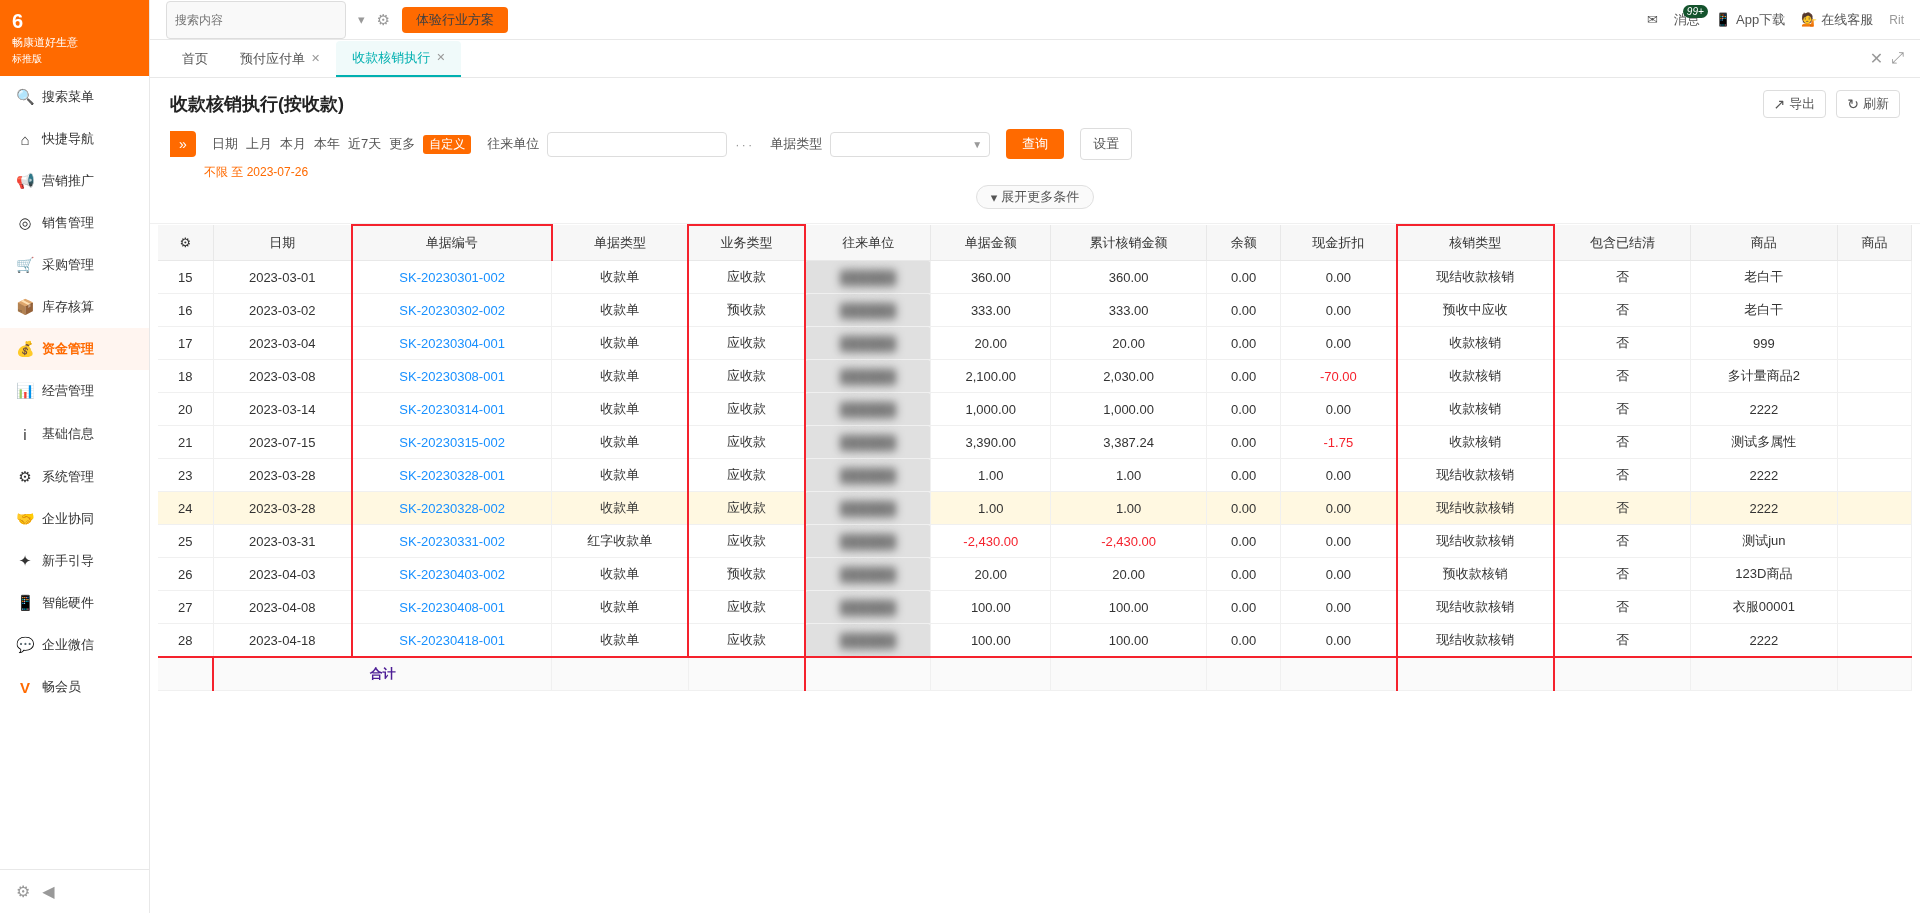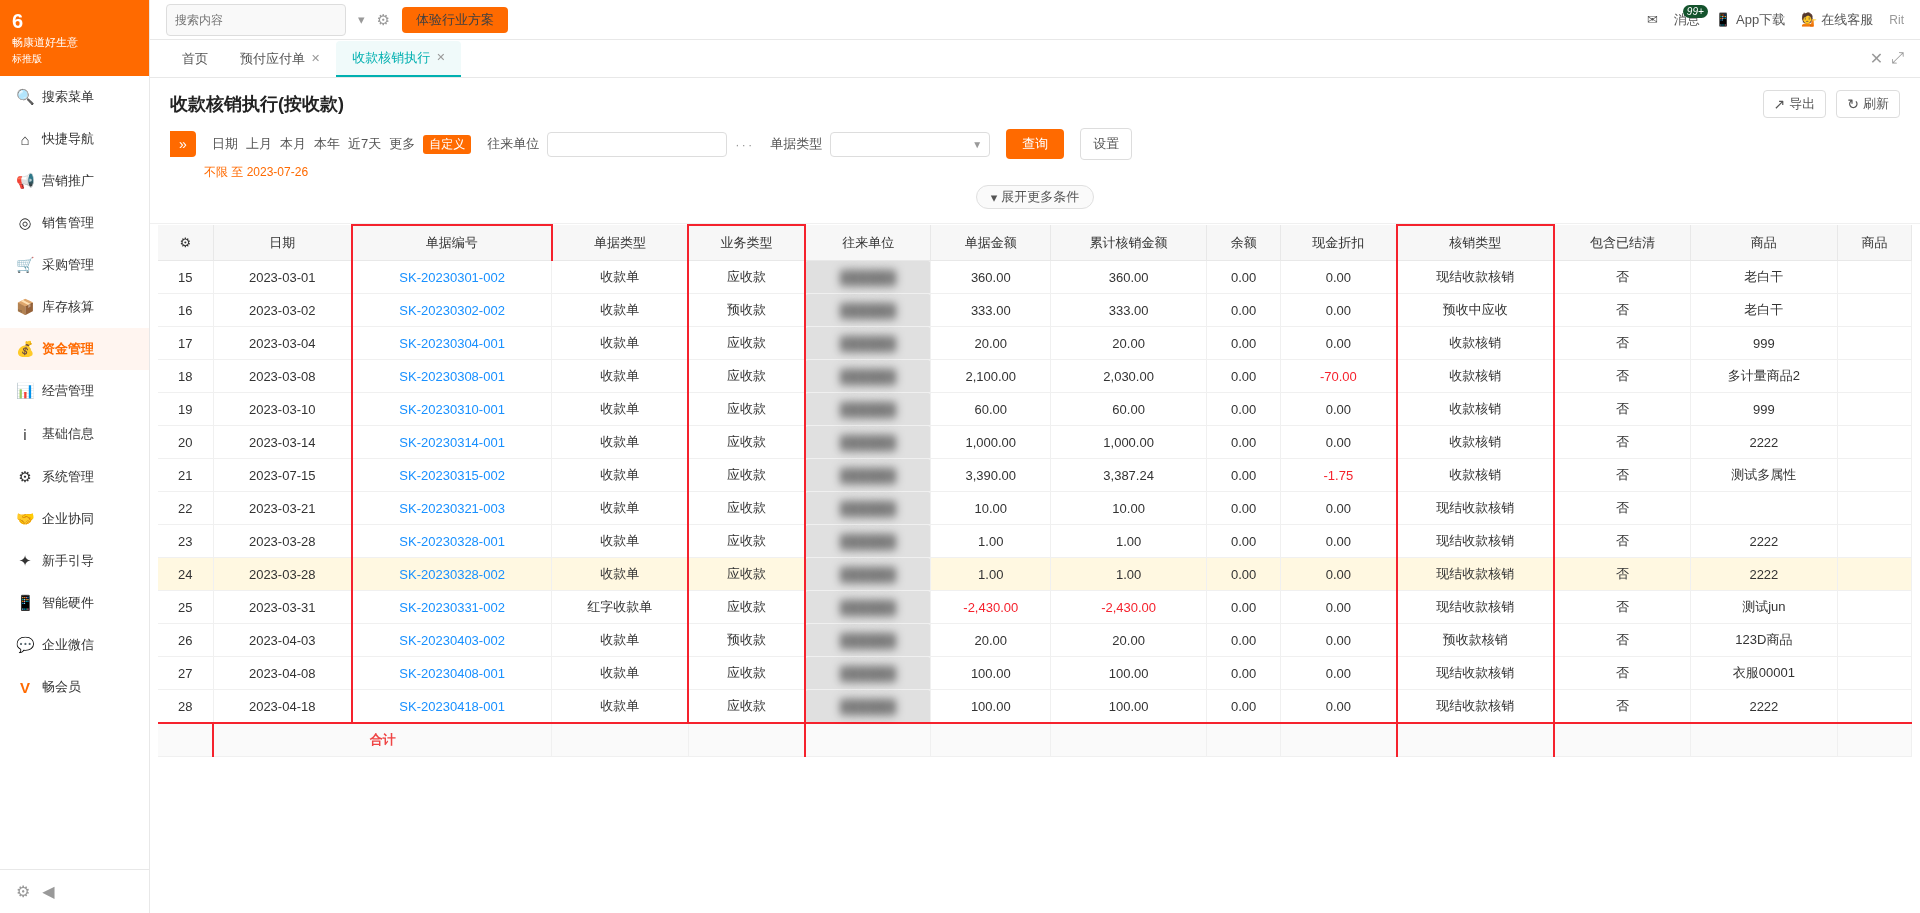--- a/index.html
+++ b/index.html
@@ -15,21 +15,21 @@
     .sidebar-item.active { background: #fff5f0; color: #ff6a00; font-weight: bold; }
     .sidebar-item .si-icon { font-size: 15px; width: 18px; text-align: center; }
     .sidebar-footer { margin-top: auto; padding: 12px 16px; display: flex; align-items: center; gap: 12px; border-top: 1px solid #e8e8e8; }
     .sidebar-footer .sf-icon { font-size: 16px; cursor: pointer; color: #999; }
 
     
     .main { flex: 1; display: flex; flex-direction: column; overflow: hidden; }
 
     
     .top-header { background: #fff; border-bottom: 1px solid #e8e8e8; padding: 0 16px; height: 40px; display: flex; align-items: center; gap: 12px; }
-    .header-input { flex: 0 0 180px; height: 32px; border: 1px solid #ddd; border-radius: 4px; padding: 0 8px; font-size: 12px; background: #f9f9f9; color: #999; }
+    .header-input { flex: 0 0 180px; height: 38px; border: 1px solid #ddd; border-radius: 4px; padding: 0 8px; font-size: 12px; background: #f9f9f9; color: #999; }
     .header-arrow { color: #999; cursor: pointer; }
     .header-gear { color: #999; cursor: pointer; font-size: 15px; }
     .header-btn { background: #ff6a00; color: #404040; border: none; border-radius: 4px; padding: 4px 14px; cursor: pointer; font-size: 13px; }
     .header-right { margin-left: auto; display: flex; align-items: center; gap: 16px; color: #555; font-size: 13px; }
     .header-right .badge-item { position: relative; cursor: pointer; }
     .header-right .badge { background: #14532d; color: #fff; border-radius: 10px; font-size: 10px; padding: 1px 4px; position: absolute; top: -6px; right: -8px; font-style: italic; }
     .header-right .hr-item { cursor: pointer; display: flex; align-items: center; gap: 4px; }
     .header-user { font-size: 12px; color: #999; }
 
     
@@ -69,21 +69,21 @@
 
     
     .table-container { flex: 1; overflow: auto; padding: 0 8px; }
     table { width: 100%; border-collapse: collapse; font-size: 13px; }
     th { background: #f7f7f7; color: #333; font-weight: 500; padding: 8px 10px; border-bottom: 1px solid #e8e8e8; border-right: 1px solid #e8e8e8; text-align: center; white-space: nowrap; position: sticky; top: 0; z-index: 1; }
     td { padding: 7px 10px; border-bottom: 1px solid #f0f0f0; border-right: 1px solid #f0f0f0; color: #333; text-align: center; white-space: nowrap; }
     tr.highlighted td { background: #fff8e1; }
     .link-text { color: #1890ff; cursor: pointer; text-decoration: none; }
     .red-text { color: #f5222d; }
     .table-footer { background: #fafafa; border-top: 1px solid #e8e8e8; }
-    .table-footer td { font-weight: bold; color: #ef4444; }
+    .table-footer td { font-weight: bold; color: #4c1d95; }
 
     
     .table-container::-webkit-scrollbar { height: 6px; width: 6px; }
     .table-container::-webkit-scrollbar-thumb { background: #ccc; border-radius: 3px; }
 
     
     .red-col-header { border-left: 2px solid #f5222d !important; border-right: 2px solid #f5222d !important; border-top: 2px solid #f5222d !important; }
     .red-col-cell-l { border-left: 2px solid #f5222d !important; }
     .red-col-cell-r { border-right: 2px solid #f5222d !important; }
     .red-col-last { border-bottom: 2px solid #f5222d !important; }
@@ -341,36 +341,20 @@
               <td>2,100.00</td>
               <td>2,030.00</td>
               <td>0.00</td>
               <td class="red-text">-70.00</td>
               <td class="red-col-cell-l red-col-cell-r">收款核销</td>
               <td>否</td>
               <td>多计量商品2</td>
               <td></td>
             </tr>
             <tr>
-              <td>19</td>
-              <td>2023-03-10</td>
-              <td class="red-col-cell-l"><a class="link-text" href="#">SK-20230310-001</a></td>
-              <td>收款单</td>
-              <td class="red-col-cell-l red-col-cell-r">应收款</td>
-              <td class="blurred" style="color: transparent; text-shadow: rgba(0, 0, 0, 0.5) 0px 0px 8px; background: rgb(224, 224, 224); border-radius: 3px; min-width: 80px;">██████</td>
-              <td>60.00</td>
-              <td>60.00</td>
-              <td>0.00</td>
-              <td>0.00</td>
-              <td class="red-col-cell-l red-col-cell-r">收款核销</td>
-              <td>否</td>
-              <td>999</td>
-              <td></td>
-            </tr>
-            <tr>
               <td>20</td>
               <td>2023-03-14</td>
               <td class="red-col-cell-l"><a class="link-text" href="#">SK-20230314-001</a></td>
               <td>收款单</td>
               <td class="red-col-cell-l red-col-cell-r">应收款</td>
               <td class="blurred" style="color: transparent; text-shadow: rgba(0, 0, 0, 0.5) 0px 0px 8px; background: rgb(224, 224, 224); border-radius: 3px; min-width: 80px;">██████</td>
               <td>1,000.00</td>
               <td>1,000.00</td>
               <td>0.00</td>
               <td>0.00</td>
@@ -386,36 +370,20 @@
               <td>收款单</td>
               <td class="red-col-cell-l red-col-cell-r">应收款</td>
               <td class="blurred" style="color: transparent; text-shadow: rgba(0, 0, 0, 0.5) 0px 0px 8px; background: rgb(224, 224, 224); border-radius: 3px; min-width: 80px;">██████</td>
               <td>3,390.00</td>
               <td>3,387.24</td>
               <td>0.00</td>
               <td class="red-text">-1.75</td>
               <td class="red-col-cell-l red-col-cell-r">收款核销</td>
               <td>否</td>
               <td>测试多属性</td>
-              <td></td>
-            </tr>
-            <tr>
-              <td>22</td>
-              <td>2023-03-21</td>
-              <td class="red-col-cell-l"><a class="link-text" href="#">SK-20230321-003</a></td>
-              <td>收款单</td>
-              <td class="red-col-cell-l red-col-cell-r">应收款</td>
-              <td class="blurred" style="color: transparent; text-shadow: rgba(0, 0, 0, 0.5) 0px 0px 8px; background: rgb(224, 224, 224); border-radius: 3px; min-width: 80px;">██████</td>
-              <td>10.00</td>
-              <td>10.00</td>
-              <td>0.00</td>
-              <td>0.00</td>
-              <td class="red-col-cell-l red-col-cell-r">现结收款核销</td>
-              <td>否</td>
-              <td></td>
               <td></td>
             </tr>
             <tr>
               <td>23</td>
               <td>2023-03-28</td>
               <td class="red-col-cell-l"><a class="link-text" href="#">SK-20230328-001</a></td>
               <td>收款单</td>
               <td class="red-col-cell-l red-col-cell-r">应收款</td>
               <td class="blurred" style="color: transparent; text-shadow: rgba(0, 0, 0, 0.5) 0px 0px 8px; background: rgb(224, 224, 224); border-radius: 3px; min-width: 80px;">██████</td>
               <td>1.00</td>

